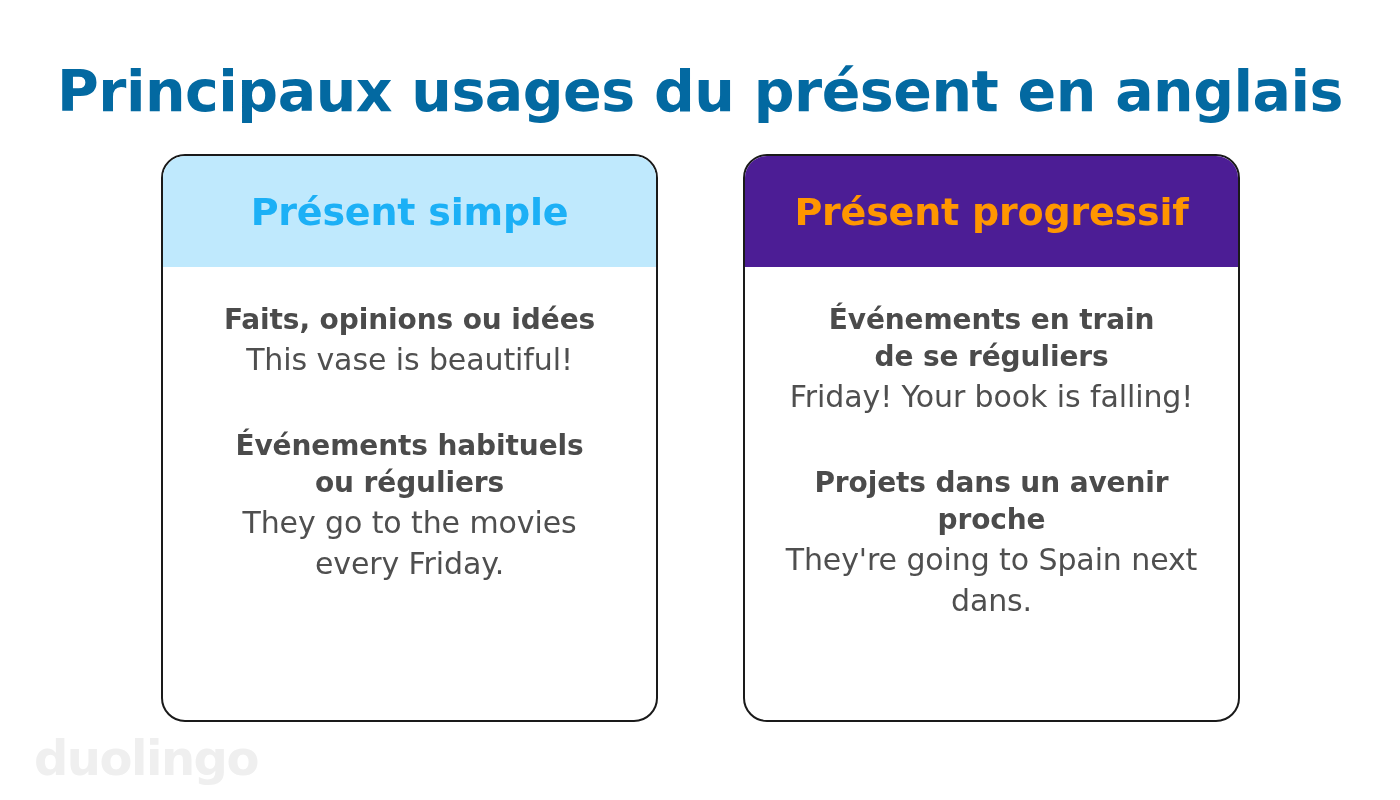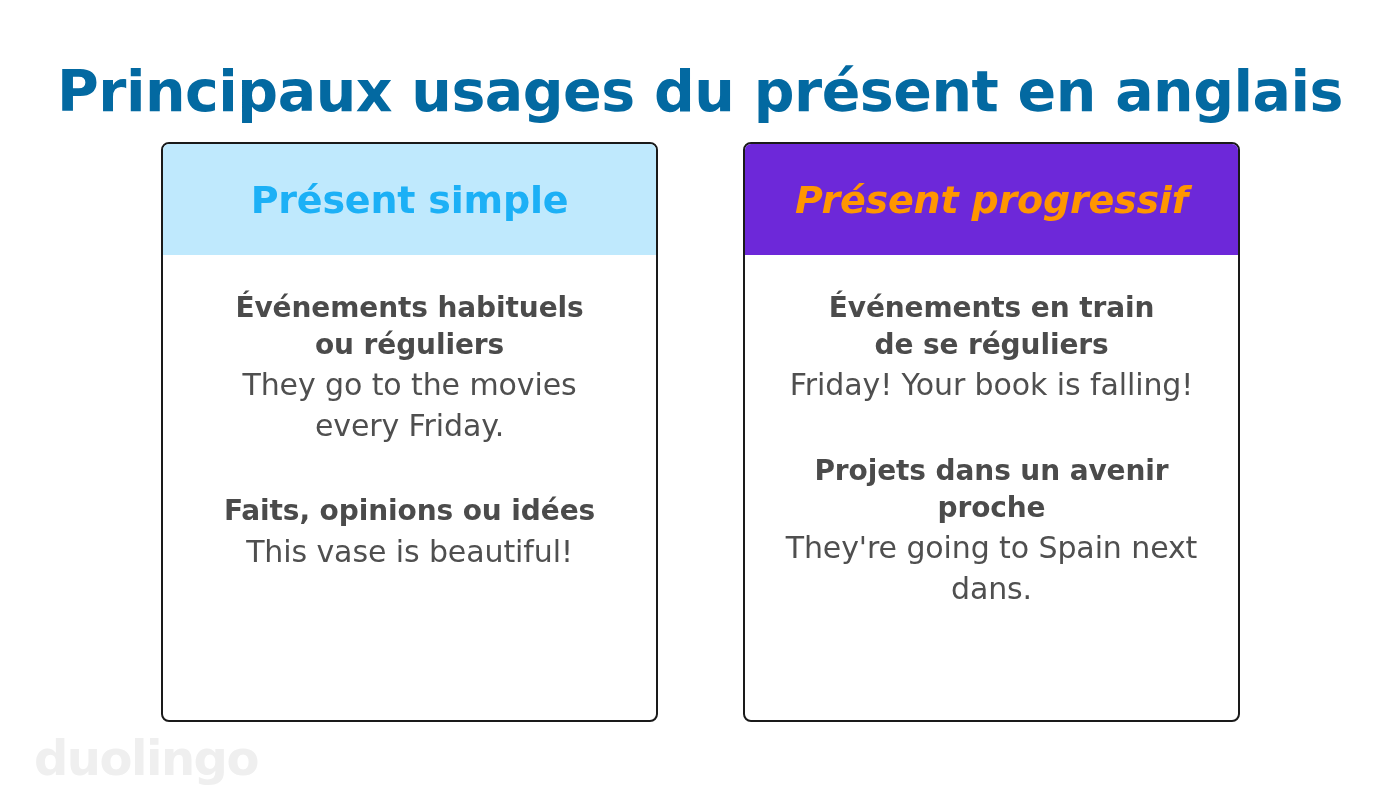--- a/index.html
+++ b/index.html
@@ -48,48 +48,48 @@
     height: 580px;
     display: flex;
     justify-content: space-between;
     align-items: stretch;
   }
 
   .card {
     width: 497px;
     box-sizing: border-box;
     border: 2px solid #1A1A1A;
-    border-radius: 8px;
+    border-radius: 24px;
     background: #FFFFFF;
     overflow: hidden;
     display: flex;
     flex-direction: column;
+    margin-top: 12px;
   }
 
   .card-header {
     height: 111px;
     flex: 0 0 111px;
     display: flex;
     align-items: center;
     justify-content: center;
     font-size: 38px;
     font-weight: 700;
     letter-spacing: -0.2px;
     line-height: 1;
   }
 
   .card-blue .card-header {
     background: #BFE9FD;
     color: #1CB0F6;
   }
 
   .card-orange .card-header {
-    background: #6d28d9;
+    background: #4c1d95;
     color: #FF9600;
-    font-style: italic;
   }
 
   .card-body {
     flex: 1 1 auto;
     padding: 34px 28px 0 28px;
     box-sizing: border-box;
     text-align: center;
   }
 
   .usage-block {
@@ -146,33 +146,33 @@
     <section class="card card-blue">
 
       <div class="card-header">
         <span>Présent simple</span>
       </div>
 
       <div class="card-body">
 
         <div class="usage-block">
           <p class="usage-title">
+            <span>Faits, opinions ou idées</span>
+          </p>
+          <p class="usage-example">This vase is beautiful!</p>
+        </div>
+
+        <div class="usage-block">
+          <p class="usage-title">
             <span>Événements habituels</span><br>
             <span>ou réguliers</span>
           </p>
           <p class="usage-example">They go to the movies every Friday.</p>
         </div>
 
-        <div class="usage-block">
-          <p class="usage-title">
-            <span>Faits, opinions ou idées</span>
-          </p>
-          <p class="usage-example">This vase is beautiful!</p>
-        </div>
-
       </div>
     </section>
 
     <section class="card card-orange">
 
       <div class="card-header">
         <span>Présent progressif</span>
       </div>
 
       <div class="card-body">

